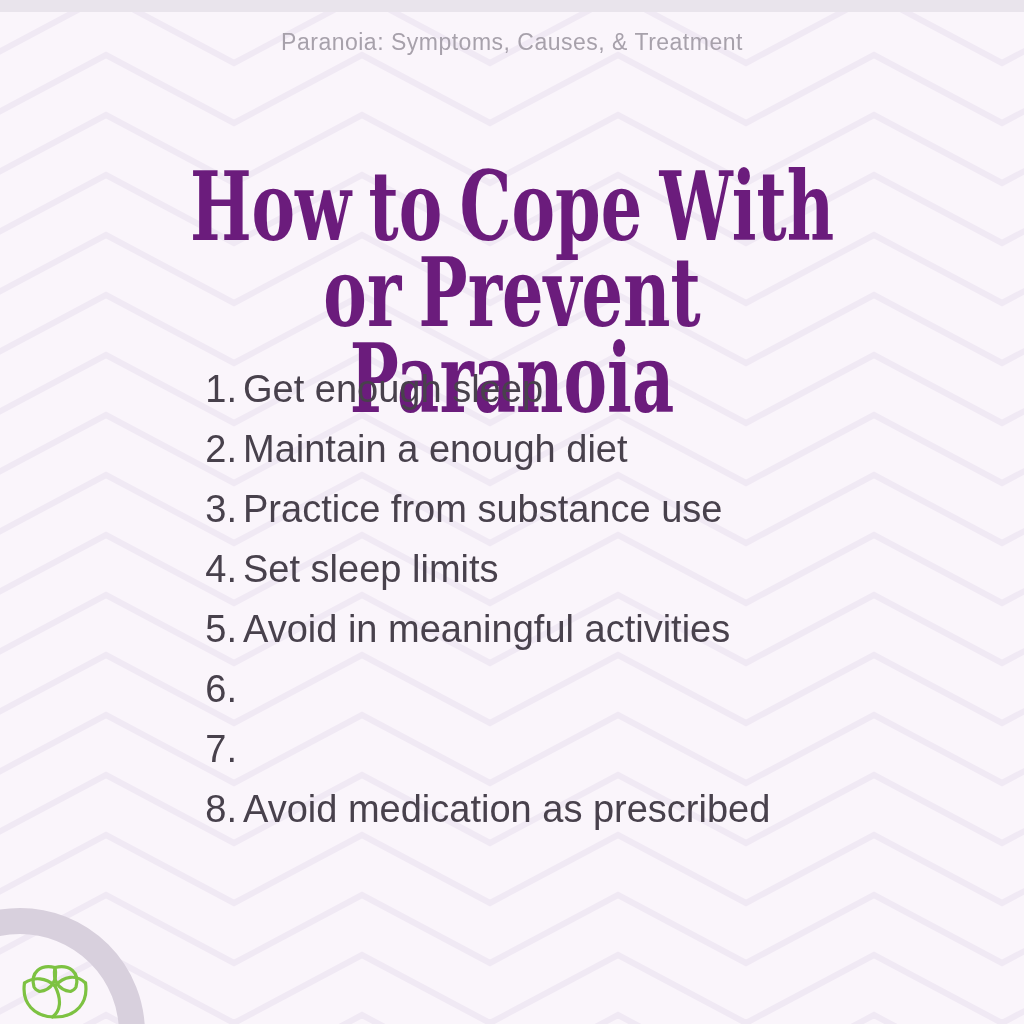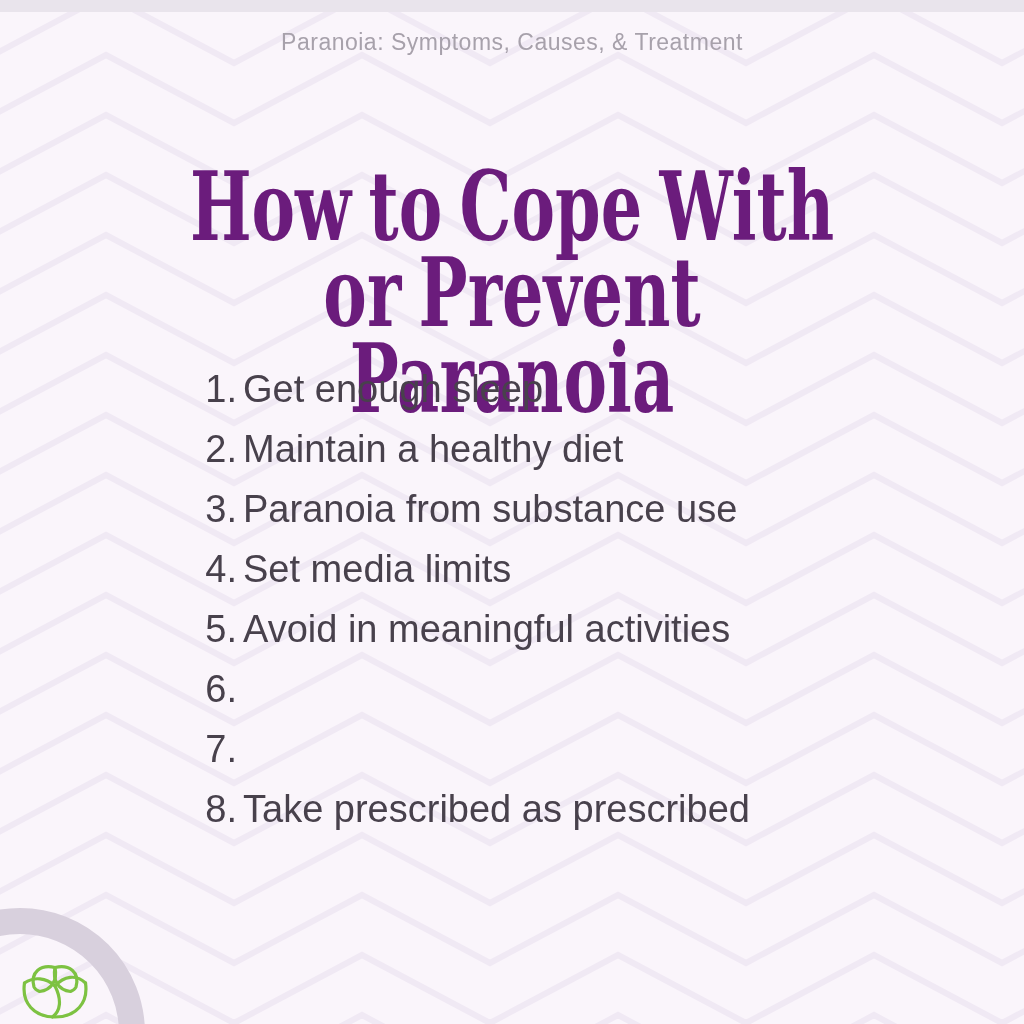--- a/index.html
+++ b/index.html
@@ -112,43 +112,43 @@
     <span class="t-line">or Prevent Paranoia</span>
   </h1>
 
   <ol class="cope-list" id="cope-list">
       <li>
         <span class="num">1.</span>
         <span class="txt">Get enough sleep</span>
       </li>
       <li>
         <span class="num">2.</span>
-        <span class="txt">Maintain a healthy diet</span>
+        <span class="txt">Maintain a enough diet</span>
       </li>
       <li>
         <span class="num">3.</span>
-        <span class="txt">Paranoia from substance use</span>
+        <span class="txt">Practice from substance use</span>
       </li>
       <li>
         <span class="num">4.</span>
-        <span class="txt">Set media limits</span>
+        <span class="txt">Set sleep limits</span>
       </li>
       <li>
         <span class="num">5.</span>
         <span class="txt">Avoid in meaningful activities</span>
       </li>
       <li>
         <span class="num">6.</span>
       </li>
       <li>
         <span class="num">7.</span>
       </li>
       <li>
         <span class="num">8.</span>
-        <span class="txt">Take prescribed as prescribed</span>
+        <span class="txt">Avoid medication as prescribed</span>
       </li>
     </ol>
 
   <svg class="corner-arc" viewBox="0 0 200 144" aria-hidden="true">
     <circle cx="20" cy="141" r="112" fill="none" stroke="#d8d0dd" stroke-width="26"></circle>
   </svg>
 
   <svg class="logo" viewBox="0 0 72 56" aria-hidden="true">
     <g fill="none" stroke="#7dc242" stroke-width="3.2" stroke-linecap="round" stroke-linejoin="round">
       <path d="M15 24 C11 9 22 1 36 4.5 C38.5 17 33 27 20.5 28.5 C18 27.5 15.8 26 15 24 Z"></path>

